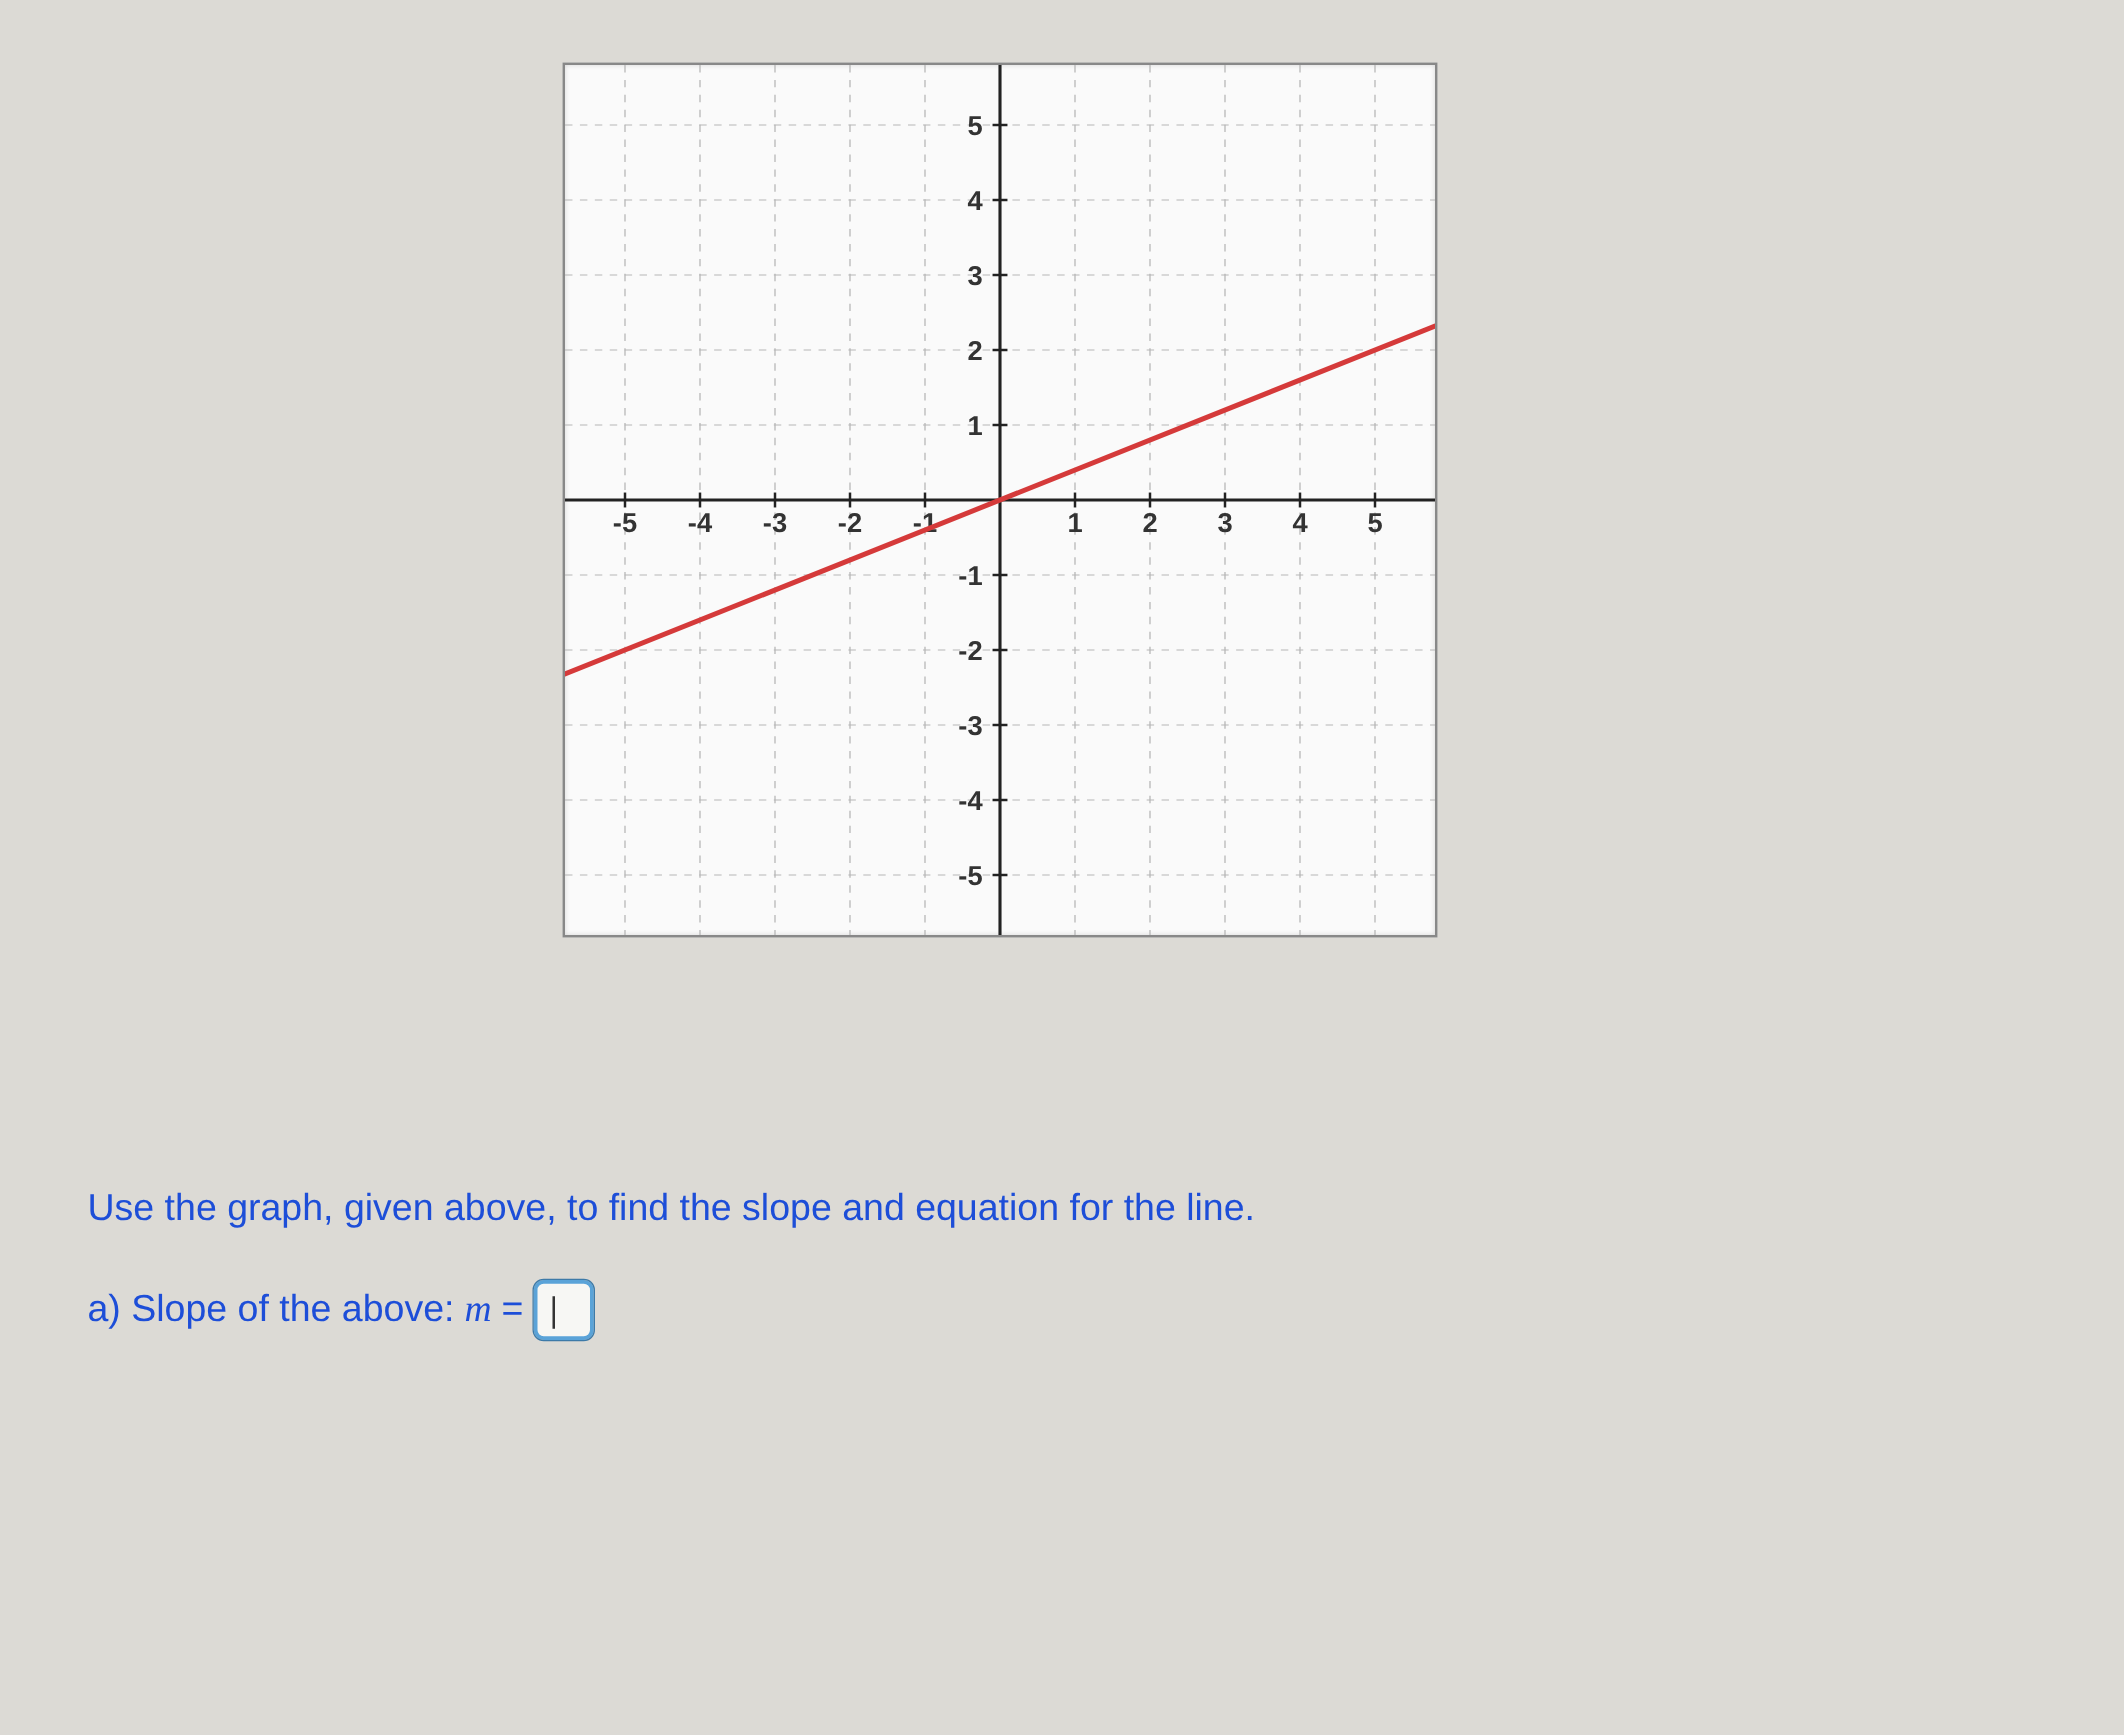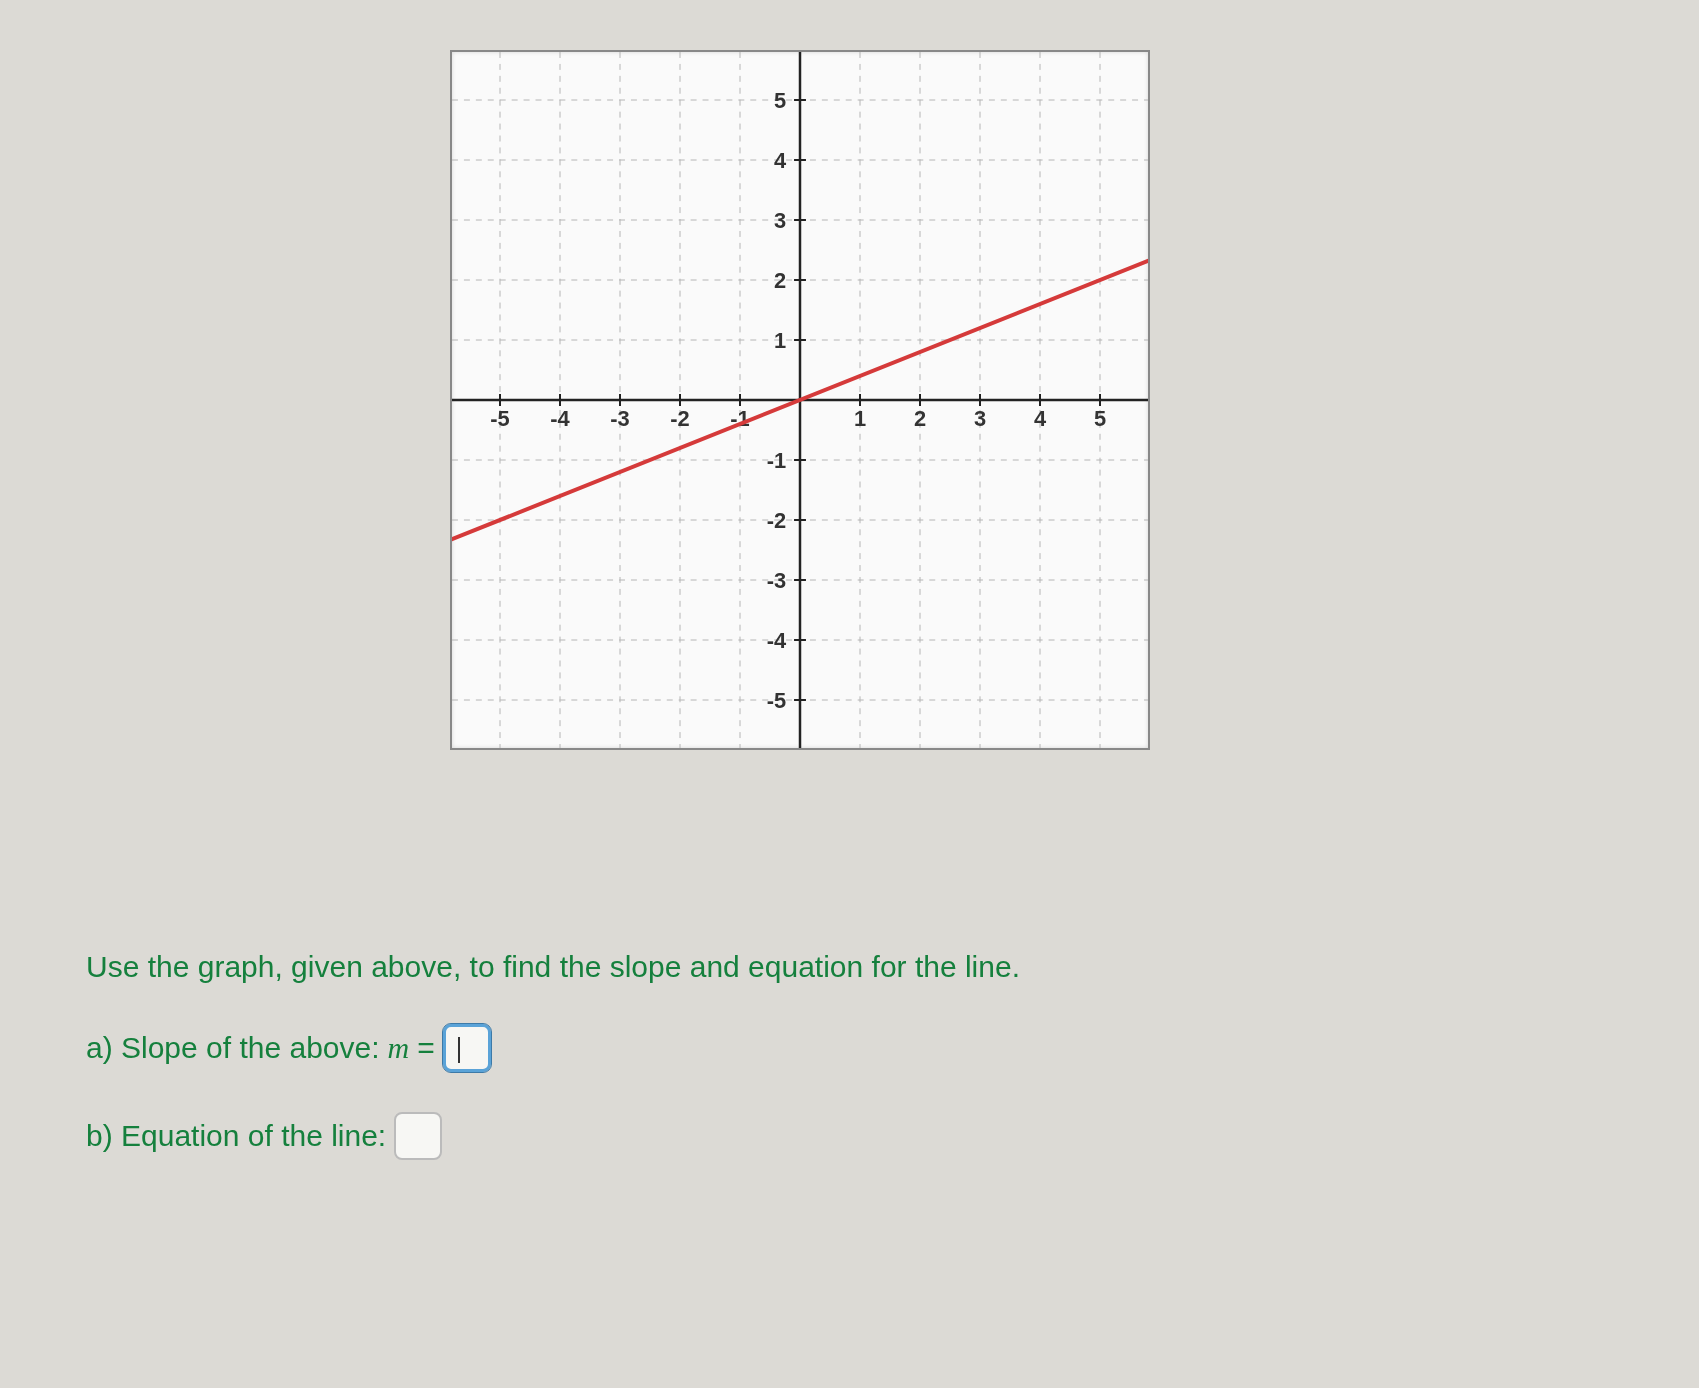--- a/index.html
+++ b/index.html
@@ -22,24 +22,24 @@
     border: 2px solid #888;
     box-shadow: 0 0 4px rgba(0,0,0,0.15) inset;
   }
   .chart-svg {
     width: 100%;
     height: 100%;
     display: block;
   }
   .question-block {
     position: absolute;
-    left: 86px;
+    left: 70px;
     top: 950px;
     font-size: 30px;
-    color: #15803d;
+    color: #1d4ed8;
   }
   .q-line {
     margin-bottom: 40px;
     display: flex;
     align-items: center;
     gap: 8px;
   }
   .italic { font-style: italic; font-family: 'Times New Roman', serif; }
   .input-box {
     display: inline-block;
@@ -143,17 +143,13 @@
 <div class="question-block">
   <div class="q-line">
     <span>Use the graph, given above, to find the slope and equation for the line.</span>
   </div>
   <div class="q-line">
     <span>a) Slope of the above:</span>
     <span class="italic">m</span>
     <span>=</span>
     <span class="input-box active"><span class="cursor"></span></span>
   </div>
-  <div class="q-line">
-    <span>b) Equation of the line:</span>
-    <span class="input-box"></span>
-  </div>
 </div>
 
 </body></html>

